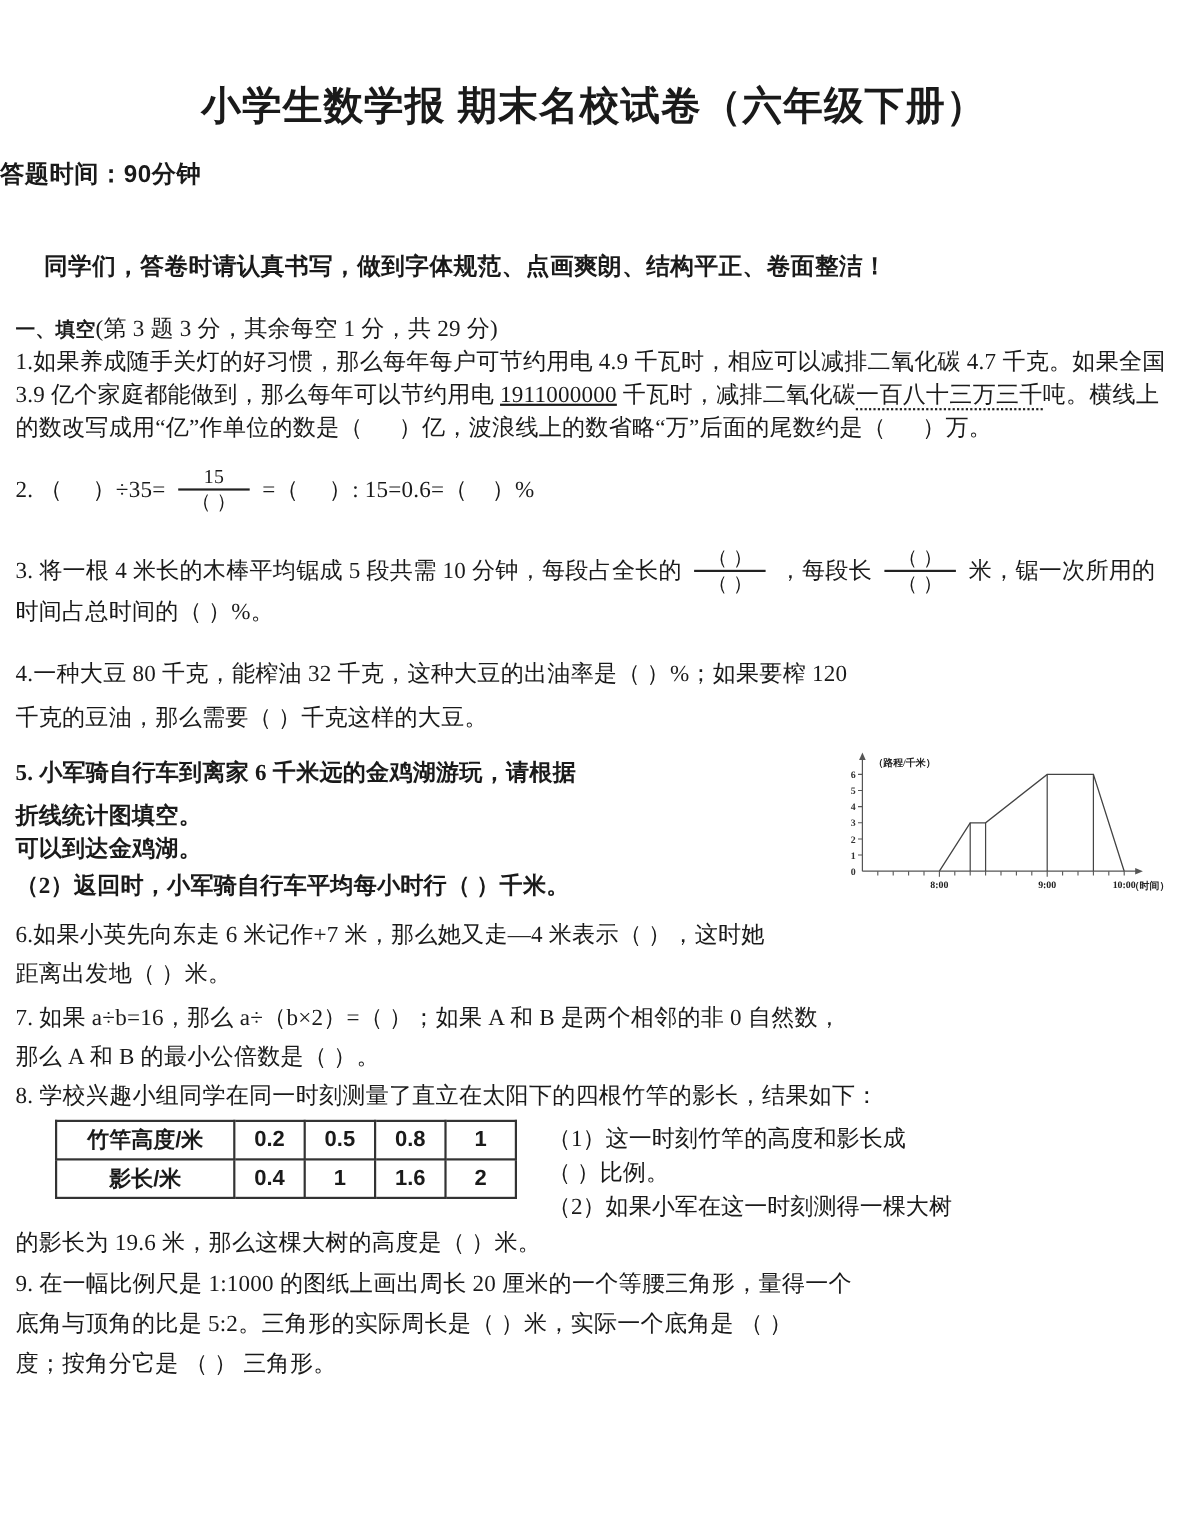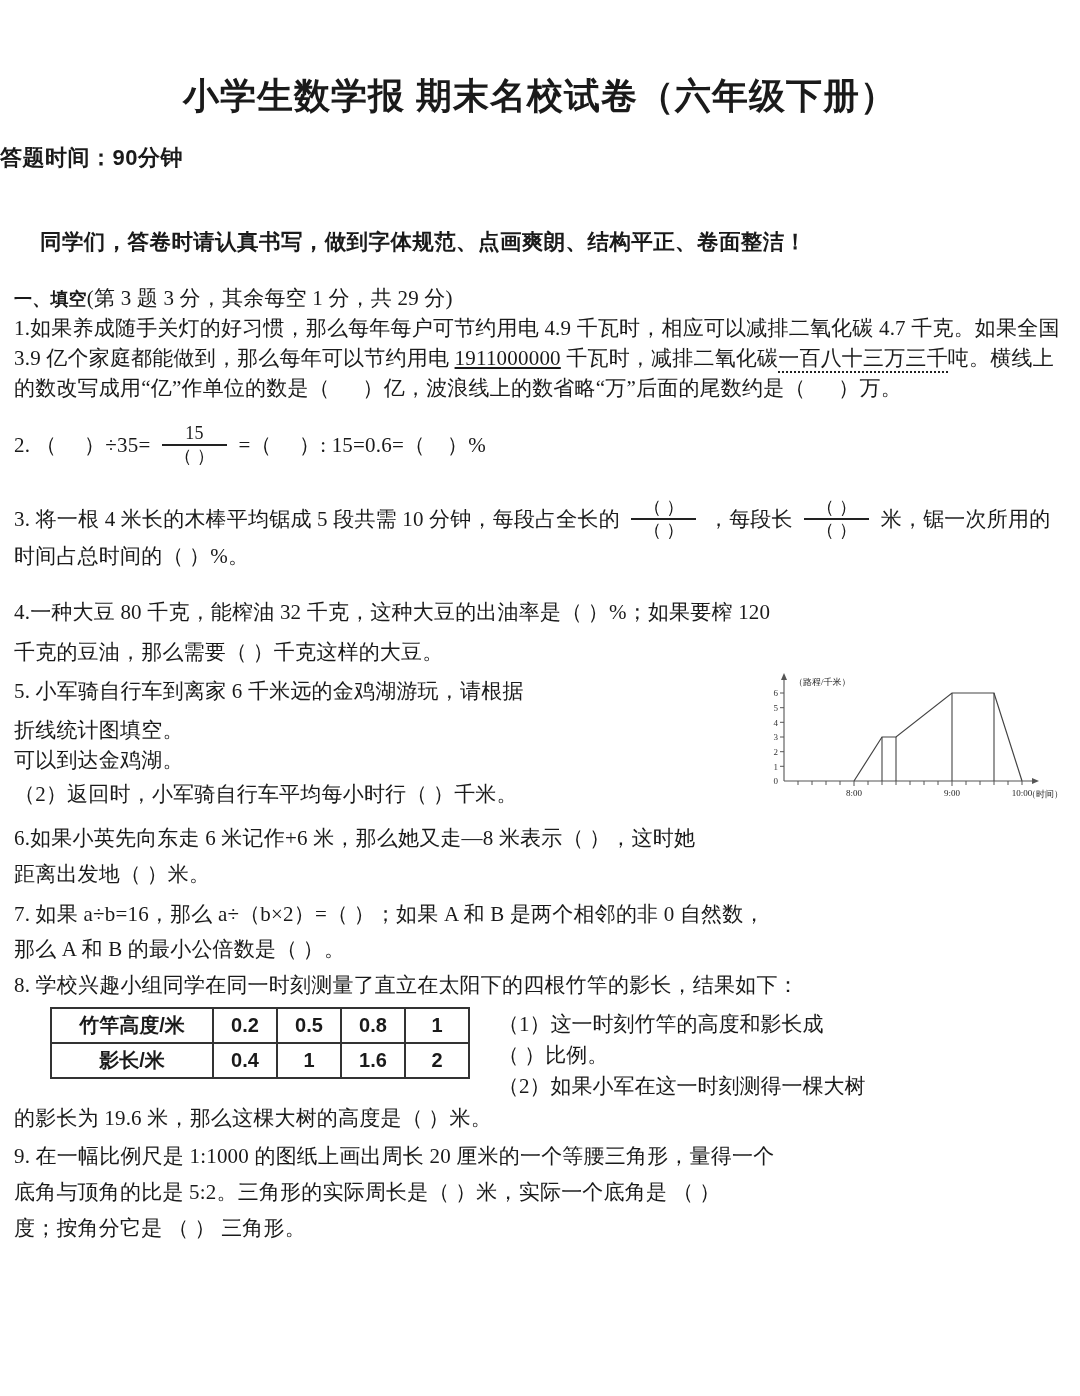--- a/index.html
+++ b/index.html
@@ -65,21 +65,21 @@
     vertical-align: middle;
     text-align: center;
     margin: 0 6px;
     position: relative;
     top: -2px;
   }
   .frac .num { display: block; font-size: 18px; padding: 0 12px; line-height: 1.15; }
   .frac .den { display: block; font-size: 18px; padding: 0 12px; line-height: 1.15; border-top: 2px solid #222; }
 
   
-  .q5wrap { position: relative; margin-top: 9px; }
+  .q5wrap { position: relative; margin-top: 20px; font-weight: bold; }
   .q5text { width: 600px; }
   .chart-box {
     position: absolute;
     right: 0px;
     top: -8px;
     width: 300px;
     height: 152px;
   }
 
   
@@ -221,21 +221,21 @@
             <line x1="120" y1="68" x2="120" y2="112"></line>
             <line x1="134" y1="68" x2="134" y2="112"></line>
             <line x1="190" y1="24" x2="190" y2="112"></line>
             <line x1="232" y1="24" x2="232" y2="112"></line>
           </g>
         </svg>
       </div>
     </div>
 
     <div class="q" style="margin-top:14px;">
-      <div><span>6.</span><span>如果小英先向东走 6 米记作+6 米，那么她又走—8 米表示（                ），这时她</span></div>
+      <div><span>6.</span><span>如果小英先向东走 6 米记作+7 米，那么她又走—4 米表示（                ），这时她</span></div>
       <div style="margin-top:6px;">距离出发地（        ）米。</div>
     </div>
 
     <div class="q" style="margin-top:10px;">
       <div><span>7.</span>&nbsp;<span>如果 a÷b=16，那么 a÷（b×2）=（        ）；如果 A 和 B 是两个相邻的非 0 自然数，</span></div>
       <div style="margin-top:6px;">那么 A 和 B 的最小公倍数是（        ）。</div>
     </div>
 
     <div class="q8wrap">
       <div class="q"><span>8.</span>&nbsp;<span>学校兴趣小组同学在同一时刻测量了直立在太阳下的四根竹竿的影长，结果如下：</span></div>

